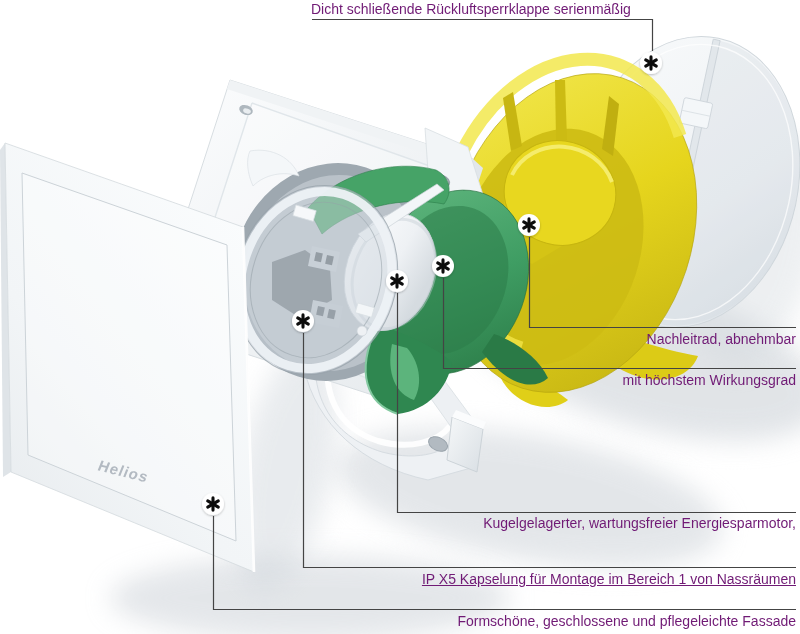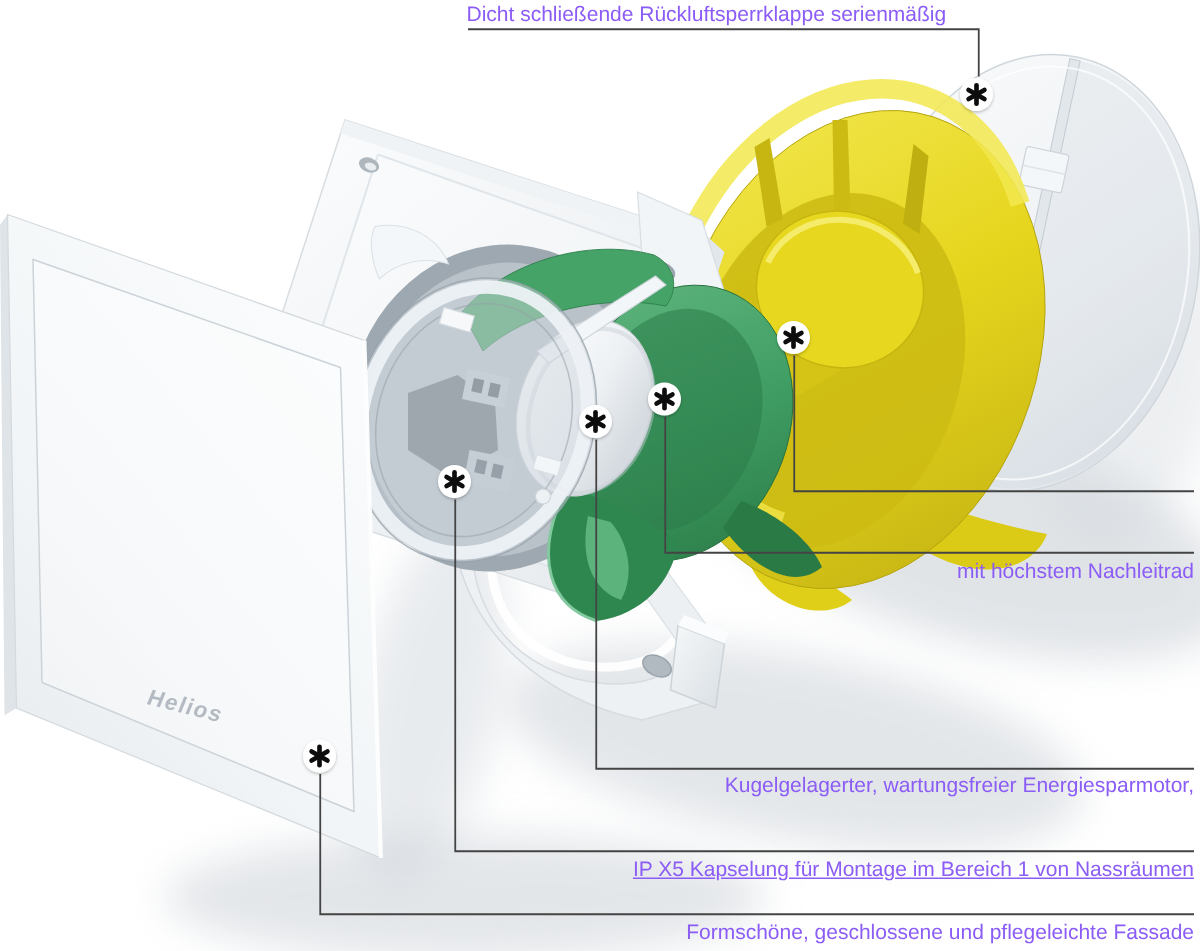--- a/index.html
+++ b/index.html
@@ -2,21 +2,21 @@
 <html><head>
 <meta charset="utf-8">
 <style>
   html,body{margin:0;padding:0;background:#fff;}
   #canvas{
     position:relative;width:800px;height:634px;background:#ffffff;
     font-family:"Liberation Sans",sans-serif;overflow:hidden;
   }
   #scene{position:absolute;left:0;top:0;}
   .callout{
-    position:absolute;color:#8b5cf6;font-size:14px;line-height:15.5px;
+    position:absolute;color:#701a75;font-size:14px;line-height:15.5px;
     white-space:nowrap;
   }
   .callout.right{right:4px;text-align:right;}
   .callout div{display:block;}
   #brand-logo{
     position:absolute;left:102px;top:457px;
     font-size:15px;font-weight:bold;letter-spacing:1px;color:#b3bac2;
     transform:rotate(14deg) skewX(-8deg);transform-origin:left top;
   }
 </style>
@@ -233,23 +233,26 @@
     </g>
   </g>
 </svg>
 
 <div id="brand-logo">Helios</div>
 
 <div class="callout" style="left:311px;top:2px;">
   <div>Dicht schließende Rückluftsperrklappe serienmäßig</div>
 </div>
 
+<div class="callout right" style="top:332px;">
+  <div>Nachleitrad, abnehmbar</div>
+</div>
 
 <div class="callout right" style="top:373px;">
-  <div>mit höchstem Nachleitrad</div>
+  <div>mit höchstem Wirkungsgrad</div>
 </div>
 
 <div class="callout right" style="top:516px;">
   <div>Kugelgelagerter, wartungsfreier Energiesparmotor,</div>
 </div>
 
 <div class="callout right" style="top:572px;text-decoration:underline;">
   <div>IP X5 Kapselung für Montage im Bereich 1 von Nassräumen</div>
 </div>
 

